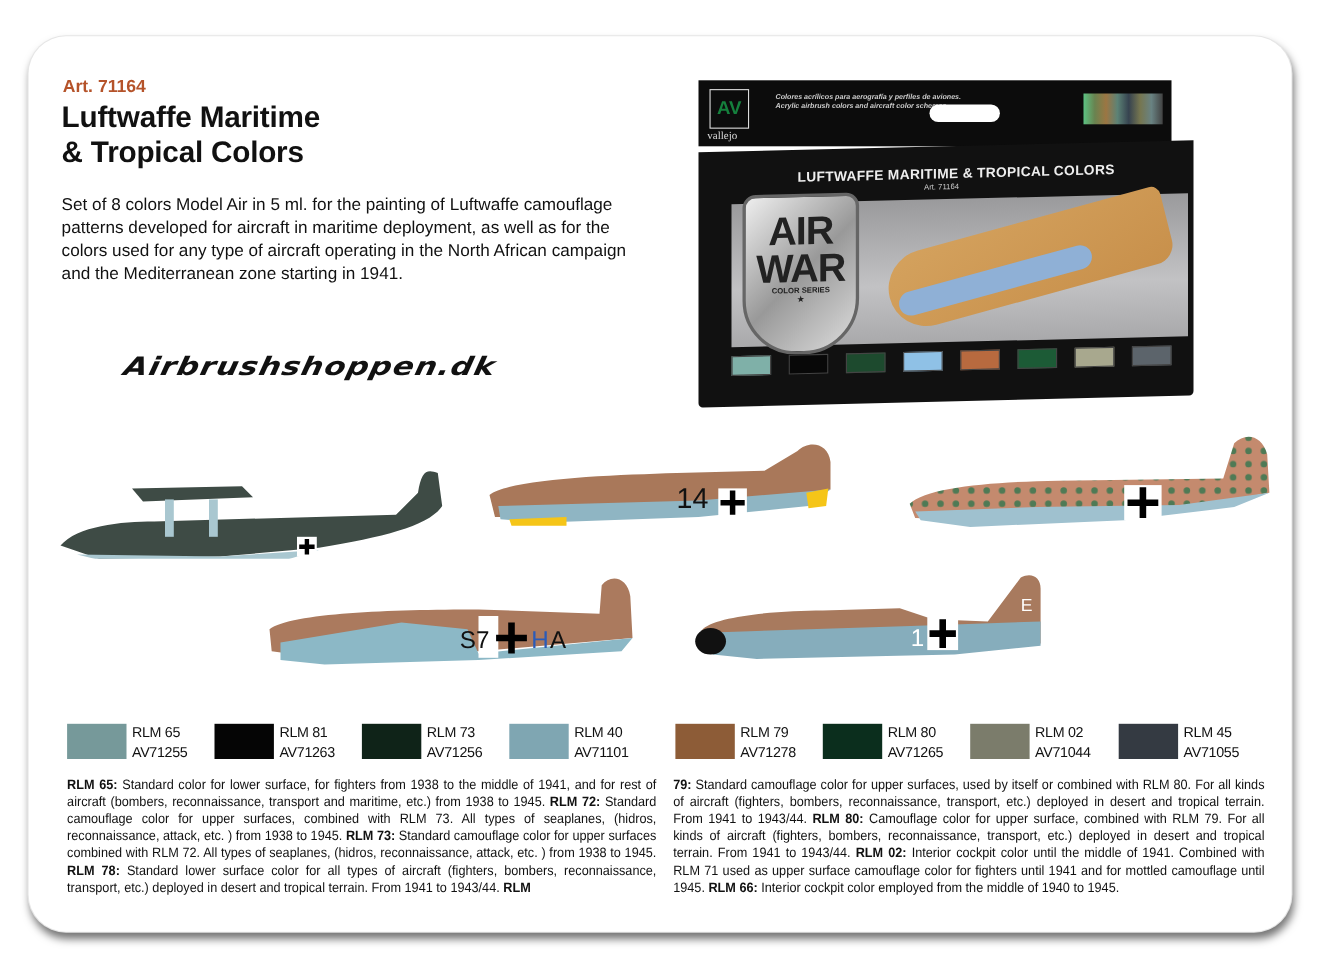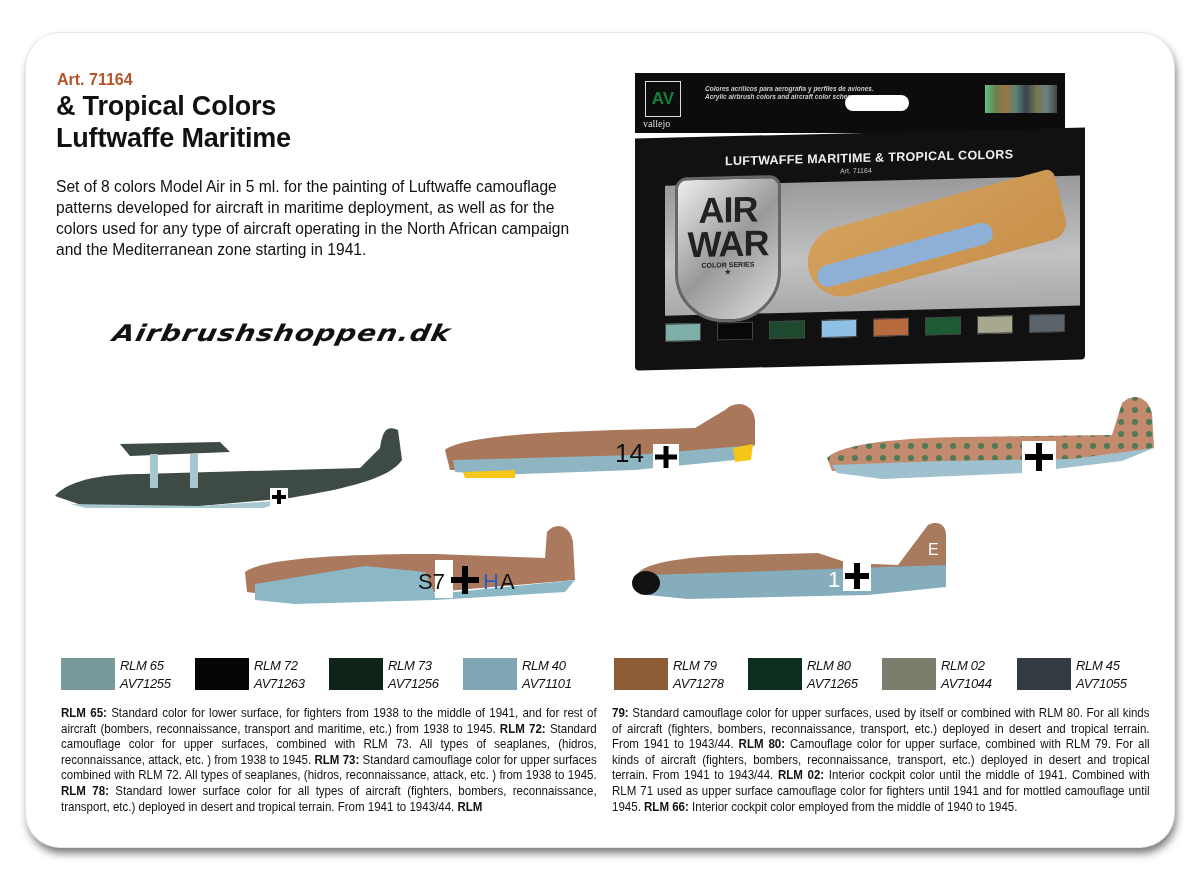--- a/index.html
+++ b/index.html
@@ -30,36 +30,36 @@
   .shield .aw{font-weight:bold;font-size:36px;line-height:34px;color:#222;margin-top:14px;letter-spacing:-1px;}
   .shield .cs{font-size:7px;font-weight:bold;color:#222;}
   .plane-box{position:absolute;left:170px;top:70px;width:260px;height:70px;background:linear-gradient(160deg,#d4a25e,#c8904b);
              border-radius:40px 10px 20px 40px;transform:rotate(-14deg);}
   .plane-belly{position:absolute;left:180px;top:112px;width:180px;height:22px;background:#8fb0d6;border-radius:20px;transform:rotate(-14deg);}
   .chips{position:absolute;left:30px;top:186px;display:flex;gap:16px;}
   .chip{width:34px;height:16px;border:1px solid #444;}
   
   .ac{position:absolute;}
   
-  .sw{position:absolute;top:657px;display:flex;align-items:flex-start;font-style:italic;}
+  .sw{position:absolute;top:657px;display:flex;align-items:flex-start;}
   .sw .blk{width:54px;height:32px;margin-top:1px;}
   .sw .lbl{margin-left:5px;font-size:13px;line-height:18px;color:#111;letter-spacing:-0.3px;}
   .notes{position:absolute;top:706px;width:536px;font-family:"Liberation Sans",sans-serif;font-size:12.4px;line-height:15.6px;
          color:#111;text-align:justify;transform:scaleX(0.93);transform-origin:left top;}
   .notes b{font-weight:bold;}
 </style>
 </head>
 <body>
 
 <div class="card"></div>
 
 <div class="art">Art. 71164</div>
 <div class="title">
+  <div>Luftwaffe Maritime</div>
   <div>&amp; Tropical Colors</div>
-  <div>Luftwaffe Maritime</div>
 </div>
 <div class="desc">Set of 8 colors Model Air in 5 ml. for the painting of Luftwaffe camouflage patterns developed for aircraft in maritime deployment, as well as for the colors used for any type of aircraft operating in the North African campaign and the Mediterranean zone starting in 1941.</div>
 <div class="brand">Airbrushshoppen.dk</div>
 
 <div class="box">
   <div class="flap">
     <div class="av">AV</div>
     <div class="valle">vallejo</div>
     <div class="flaptxt">
       <div>Colores acrílicos para aerografía y perfiles de aviones.</div>
@@ -149,21 +149,21 @@
 <div class="sw" style="left:61px">
   <div class="blk" style="background:#76999a"></div>
   <div class="lbl">
       <div>RLM 65</div>
       <div>AV71255</div>
     </div>
 </div>
 <div class="sw" style="left:195px">
   <div class="blk" style="background:#050505"></div>
   <div class="lbl">
-      <div>RLM 72</div>
+      <div>RLM 81</div>
       <div>AV71263</div>
     </div>
 </div>
 <div class="sw" style="left:329px">
   <div class="blk" style="background:#0f2318"></div>
   <div class="lbl">
       <div>RLM 73</div>
       <div>AV71256</div>
     </div>
 </div>

